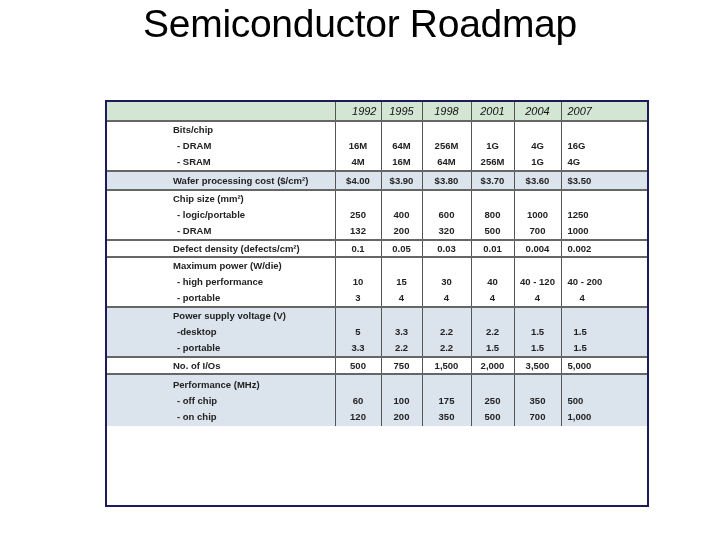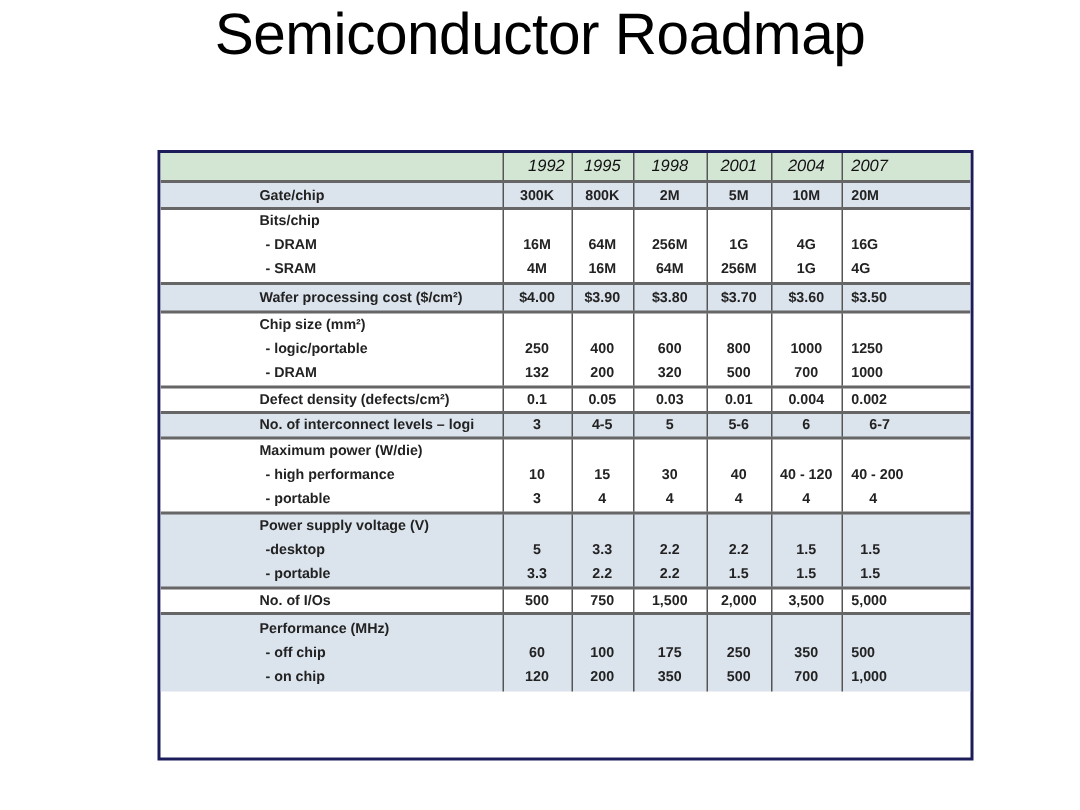--- a/index.html
+++ b/index.html
@@ -58,29 +58,20 @@
         <td></td>
         <td class="v" style="text-align:right;padding-right:4px">1992</td>
         <td class="v">1995</td>
         <td class="v">1998</td>
         <td class="v">2001</td>
         <td class="v">2004</td>
         <td class="v l">2007</td>
       </tr>
 
 
-      <tr class="b" style="height:18px">
-        <td class="lbl">Gate/chip</td>
-        <td class="v">300K</td>
-        <td class="v">800K</td>
-        <td class="v">2M</td>
-        <td class="v">5M</td>
-        <td class="v">10M</td>
-        <td class="v l">20M</td>
-      </tr>
 
       <tr class="w" style="height:49px">
         <td class="lbl">
           <span class="line">Bits/chip</span>
           <span class="line sub">- DRAM</span>
           <span class="line sub">- SRAM</span>
         </td>
         <td class="v">
             <span class="line"></span>
             <span class="line">16M</span>
@@ -165,29 +156,20 @@
       <tr class="w" style="height:17px">
         <td class="lbl">Defect density (defects/cm²)</td>
         <td class="v">0.1</td>
         <td class="v">0.05</td>
         <td class="v">0.03</td>
         <td class="v">0.01</td>
         <td class="v">0.004</td>
         <td class="v l">0.002</td>
       </tr>
 
-      <tr class="b" style="height:17px">
-        <td class="lbl">No. of interconnect levels – logi</td>
-        <td class="v">3</td>
-        <td class="v">4-5</td>
-        <td class="v">5</td>
-        <td class="v">5-6</td>
-        <td class="v">6</td>
-        <td class="v l" style="padding-left:18px">6-7</td>
-      </tr>
 
       <tr class="w" style="height:49px">
         <td class="lbl">
           <span class="line">Maximum power (W/die)</span>
           <span class="line sub">- high performance</span>
           <span class="line sub">- portable</span>
         </td>
         <td class="v">
             <span class="line"></span>
             <span class="line">10</span>

